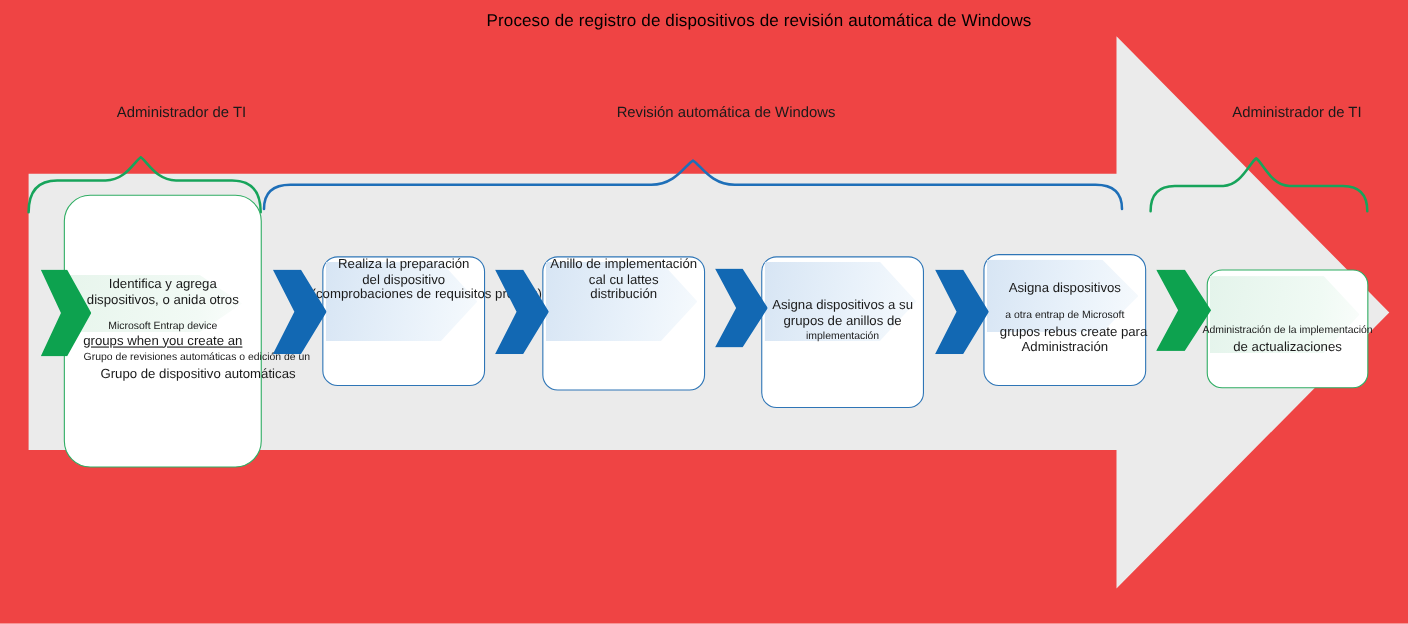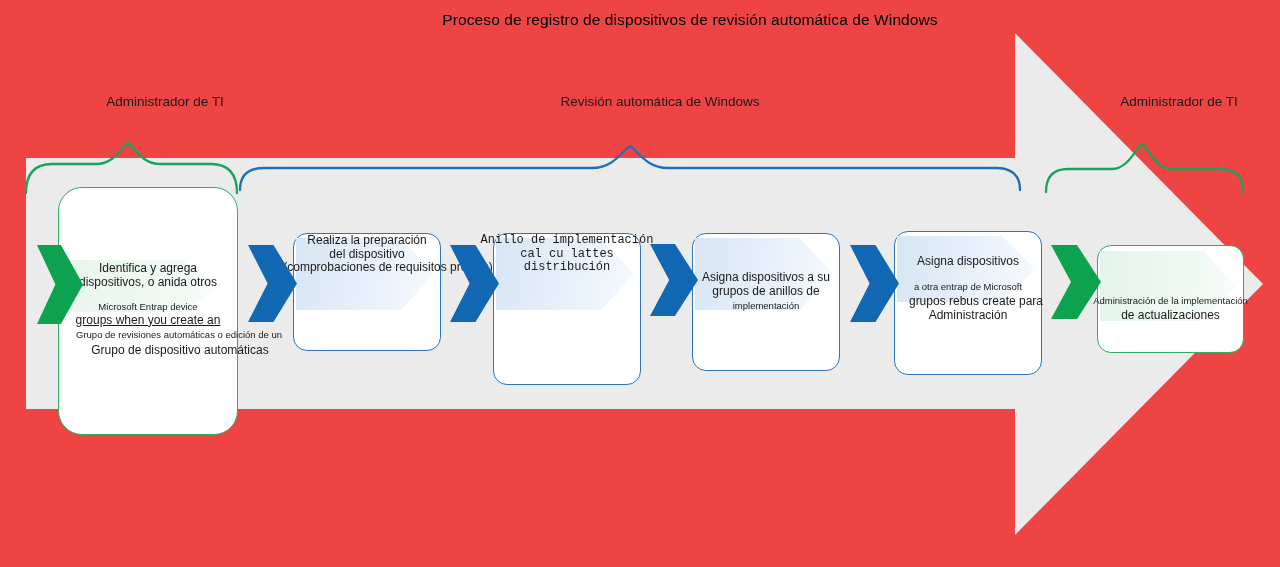--- a/index.html
+++ b/index.html
@@ -12,25 +12,25 @@
     position:absolute;left:330px;top:11px;width:720px;text-align:center;
     font-size:15.5px;letter-spacing:.1px;color:#000;z-index:4;white-space:nowrap;
   }
   .sec{position:absolute;top:94px;width:300px;text-align:center;font-size:13.5px;color:#1a1a1a;z-index:4;white-space:nowrap;}
   .sec-left{left:15px;}
   .sec-center{left:510px;}
   .sec-right{left:1029px;}
   .box{position:absolute;background:#fff;z-index:2;box-sizing:border-box;}
   .box-blue{border:1.5px solid #2E75B6;border-radius:14px;}
   .box-green{border:1.4px solid #2FAD63;}
-  .box1{left:58px;top:187px;width:180px;height:248px;border-radius:24px;}
+  .box1{left:58px;top:177px;width:180px;height:248px;border-radius:24px;}
   .box2{left:293px;top:233px;width:148px;height:118px;}
-  .box3{left:493px;top:233px;width:148px;height:152px;font-family:Liberation Mono, monospace;}
+  .box3{left:493px;top:233px;width:148px;height:122px;}
   .box4{left:692px;top:233px;width:148px;height:138px;}
-  .box5{left:894px;top:231px;width:148px;height:144px;}
+  .box5{left:894px;top:231px;width:148px;height:120px;}
   .box6{left:1097px;top:245px;width:147px;height:108px;border-radius:14px;}
   .inchev{position:absolute;z-index:1;clip-path:polygon(0 0,76% 0,100% 50%,76% 100%,0 100%);}
   .inchev-blue{left:2px;top:4px;width:138px;height:72px;background:linear-gradient(100deg,#D7E5F4 0%,#E8F1FA 55%,#F6FAFD 100%);}
   .box5 .inchev-blue{height:66px;}
   .inchev-green{left:2px;top:5px;width:136px;height:70px;background:linear-gradient(100deg,#E4F4EB 0%,#F0FAF4 70%,#FAFDFB 100%);}
   .band-green{left:1px;top:72px;width:160px;height:52px;background:linear-gradient(100deg,#E7F5EC 0%,#F2FAF5 75%,#FBFDFC 100%);}
   .lines{position:absolute;left:0;top:0;width:100%;z-index:3;display:flex;flex-direction:column;align-items:center;}
   .box1 .lines{padding-top:74px;}
   .box2 .lines,.box3 .lines{}
   .box4 .lines{padding-top:37px;}

